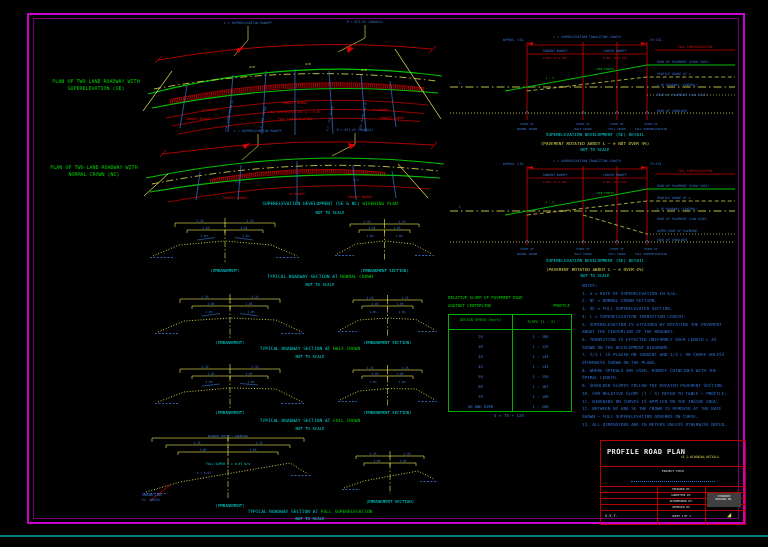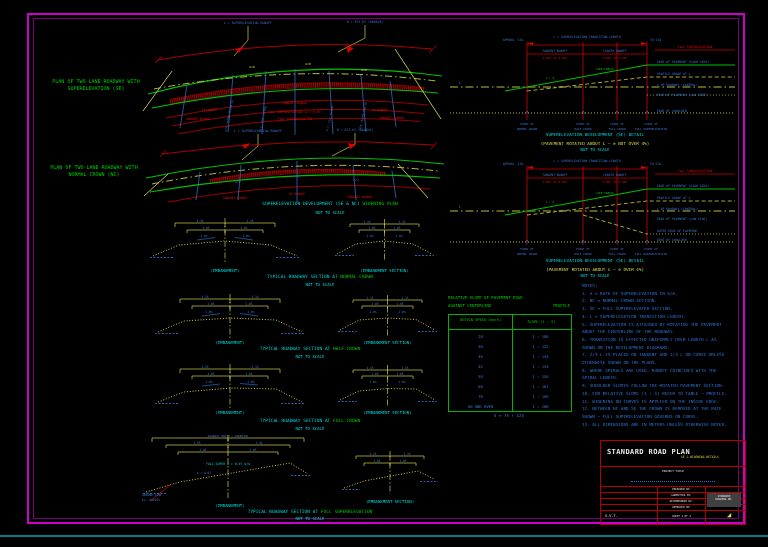--- a/index.html
+++ b/index.html
@@ -446,21 +446,21 @@
 
   <div class="abs" style="left:600px;top:440px;width:144px;height:83px;border:1px solid #b40000;">
     <div class="tblk-line" style="left:0;top:25px;width:144px;height:1px;"></div>
     <div class="tblk-line" style="left:0;top:45px;width:144px;height:1px;"></div>
     <div class="tblk-line" style="left:0;top:51px;width:144px;height:1px;"></div>
     <div class="tblk-line" style="left:0;top:57px;width:144px;height:1px;"></div>
     <div class="tblk-line" style="left:0;top:63px;width:144px;height:1px;"></div>
     <div class="tblk-line" style="left:0;top:69px;width:144px;height:1px;"></div>
     <div class="tblk-line" style="left:56px;top:45px;width:1px;height:38px;"></div>
     <div class="tblk-line" style="left:104px;top:45px;width:1px;height:38px;"></div>
-    <div class="abs c-white t" style="left:6px;top:7px;font-size:7px;font-weight:bold;letter-spacing:0.4px;">STANDARD ROAD PLAN</div>
+    <div class="abs c-white t" style="left:6px;top:7px;font-size:7px;font-weight:bold;letter-spacing:0.4px;">PROFILE ROAD PLAN</div>
     <div class="abs c-yellow t" style="left:80px;top:14px;font-size:3px;">SE &amp; WIDENING DETAILS</div>
     <div class="abs ctr c-white t" style="left:0;top:28px;width:144px;font-size:2.8px;">PROJECT TITLE</div>
     <div class="abs" style="left:30px;top:40px;width:84px;border-bottom:1px dotted #2e6fd0;"></div>
     <div class="abs ctr c-white t" style="left:57px;top:46.5px;width:47px;font-size:2.6px;">PREPARED BY:</div>
     <div class="abs ctr c-white t" style="left:57px;top:52.5px;width:47px;font-size:2.6px;">SUBMITTED BY:</div>
     <div class="abs ctr c-white t" style="left:57px;top:58.5px;width:47px;font-size:2.6px;">RECOMMENDED BY:</div>
     <div class="abs ctr c-white t" style="left:57px;top:64.5px;width:47px;font-size:2.6px;">APPROVED BY:</div>
     <div class="abs" style="left:106px;top:52px;width:34px;height:14px;background:#404040;">
       <div class="ctr c-white t" style="font-size:2.6px;margin-top:2px;">STANDARD</div>
       <div class="ctr c-white t" style="font-size:2.6px;">DRAWING NO.</div>

